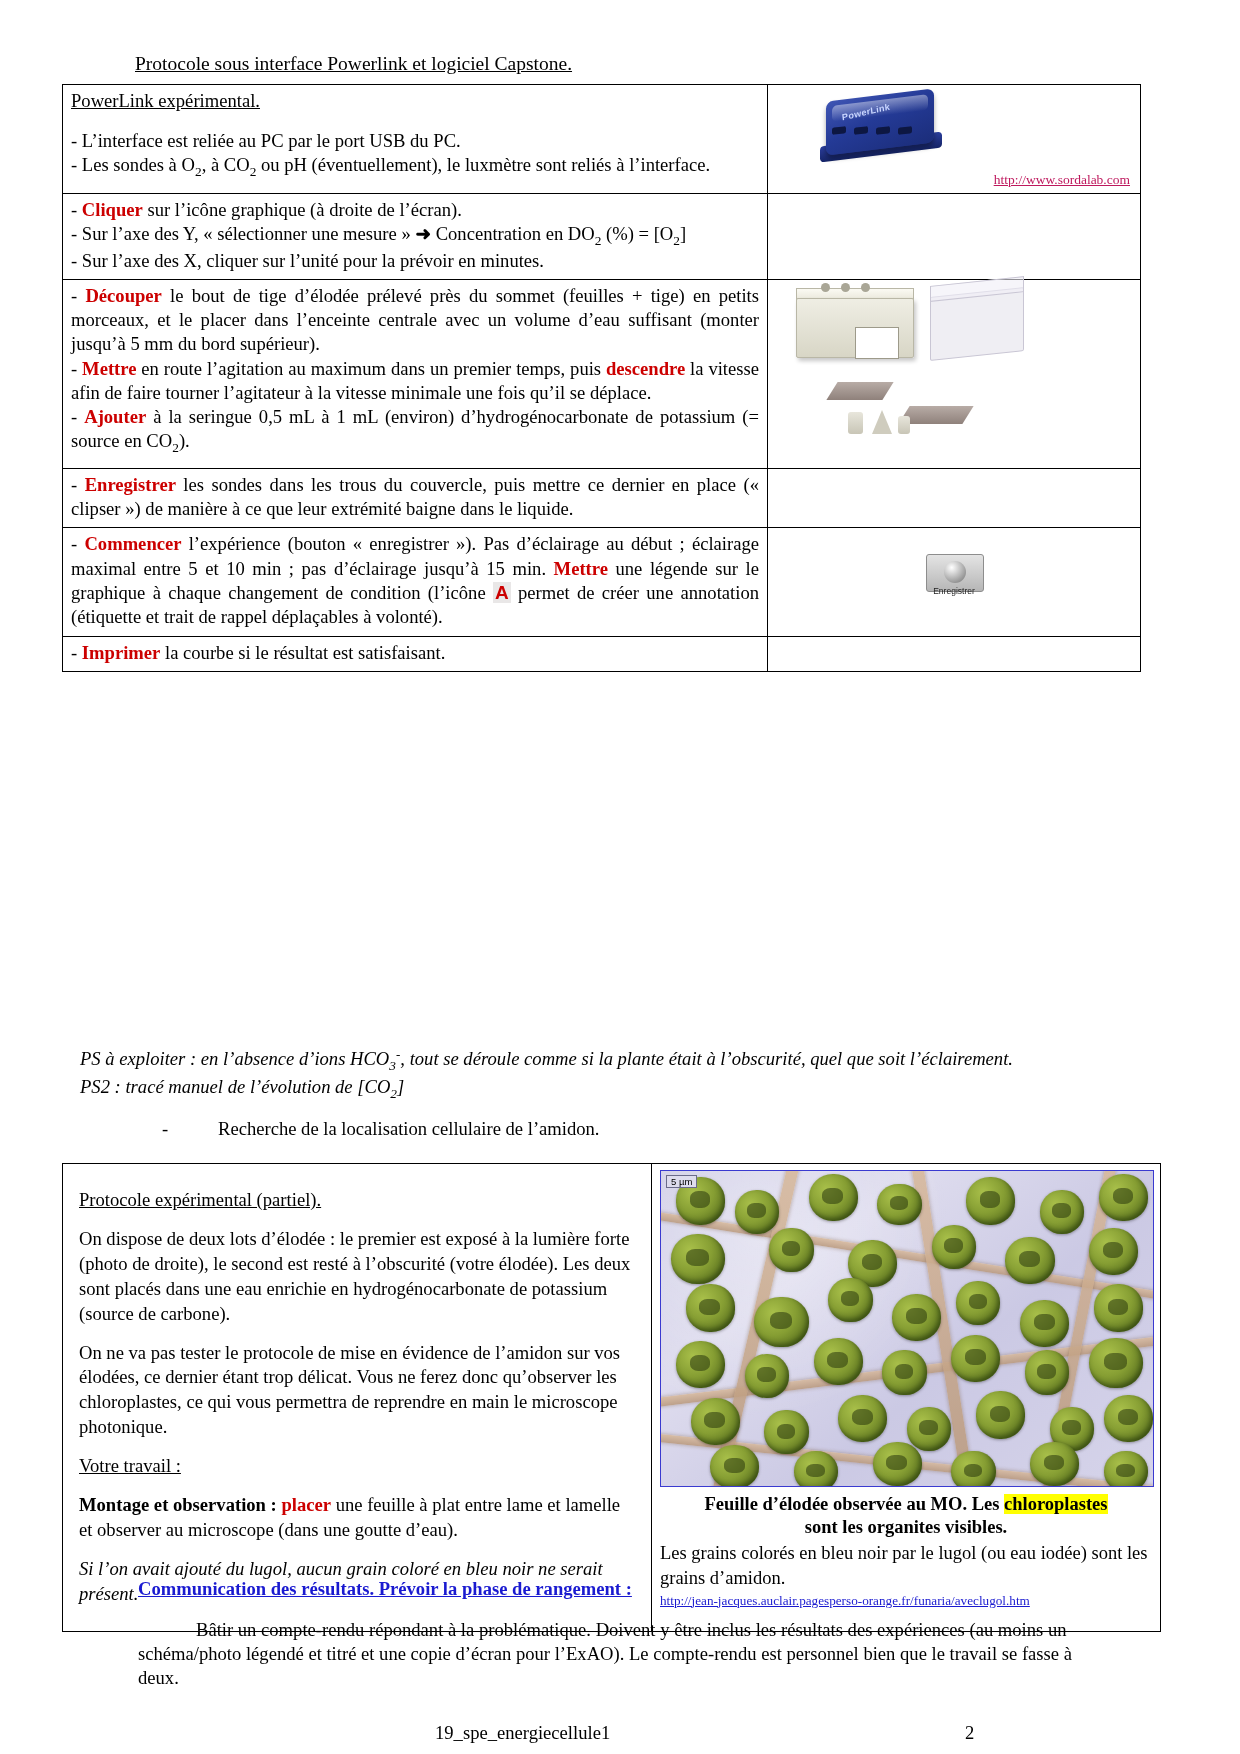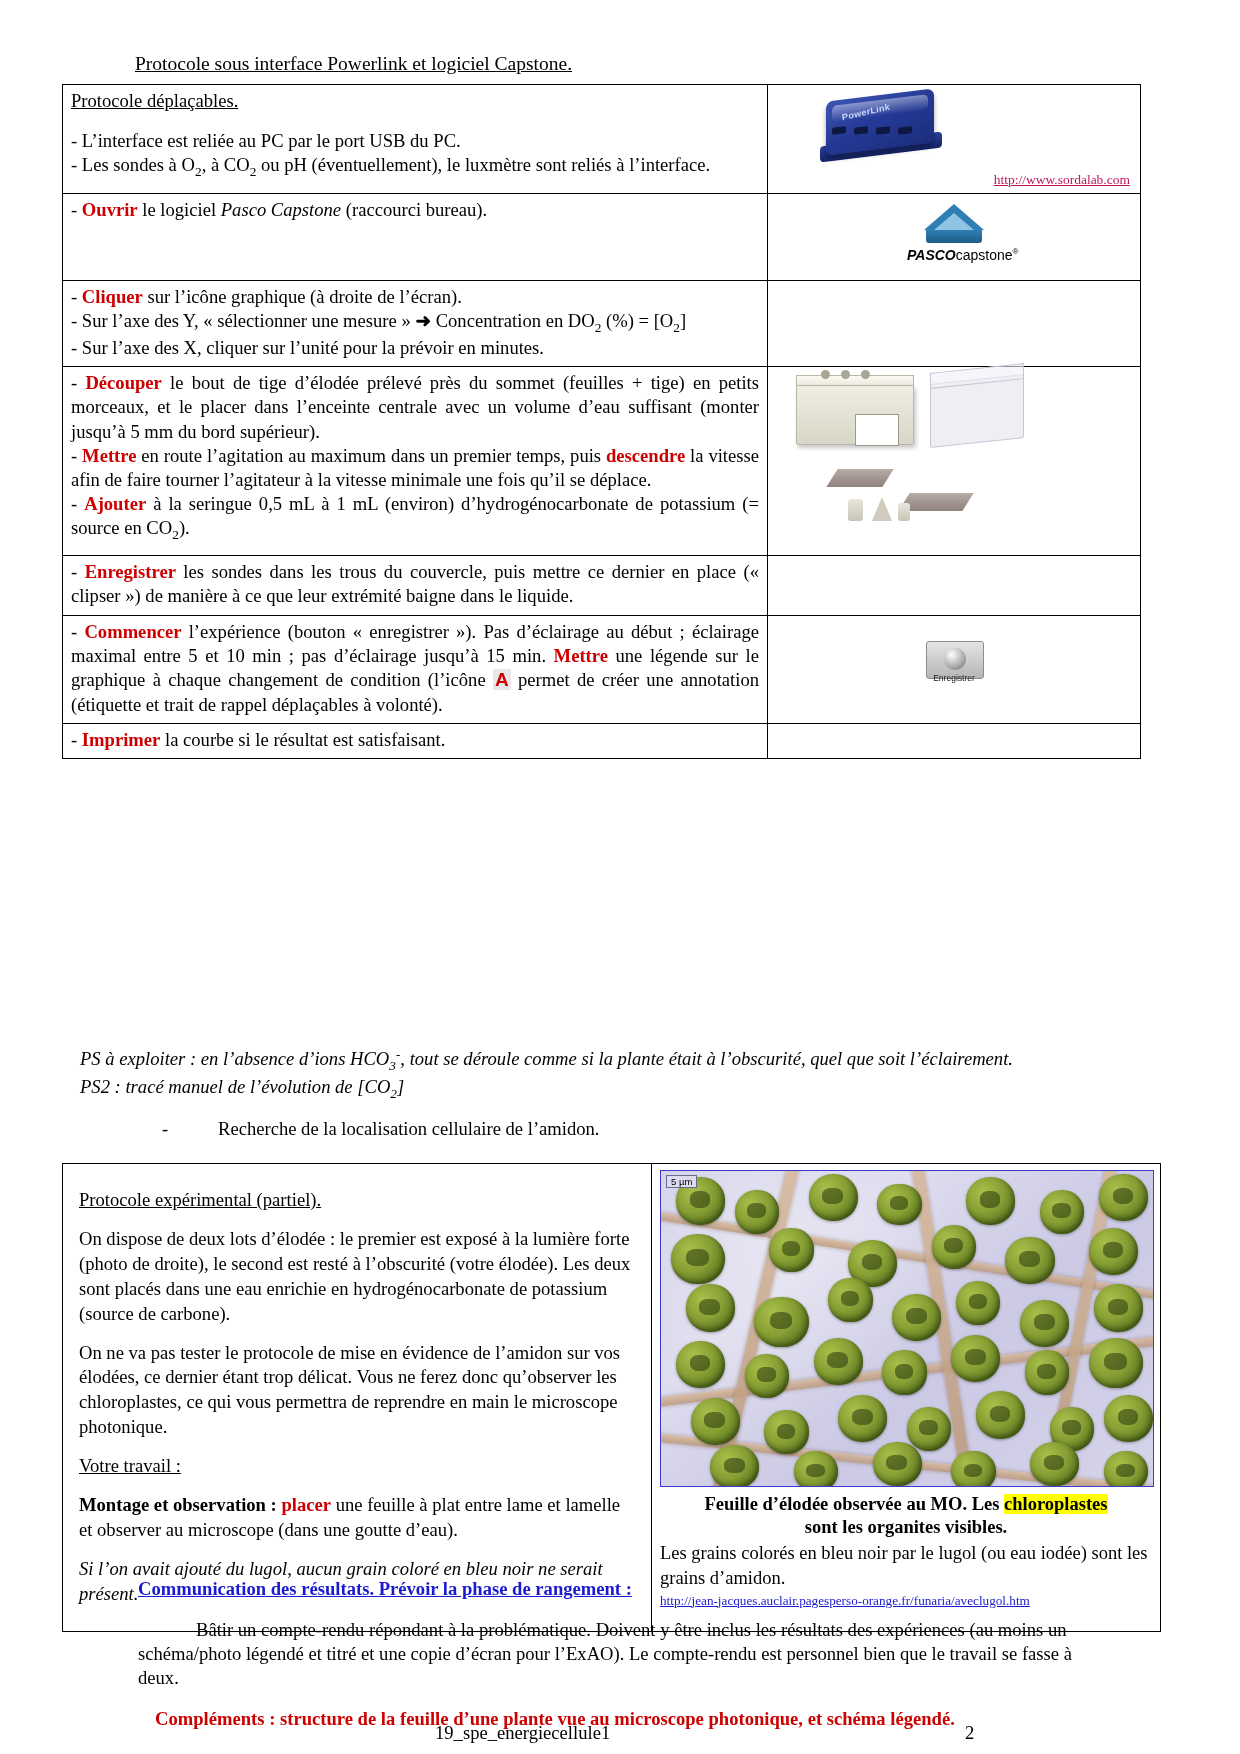--- a/index.html
+++ b/index.html
@@ -306,58 +306,39 @@
 
 <div class="page">
 
   <div class="doc-title"><span>Protocole sous interface Powerlink et logiciel Capstone.</span></div>
 
   <table class="t1">
       <tbody>
 
     <tr>
       <td class="txt">
-        <div class="underline">Protocole déplaçables.</div>
+        <div class="underline">PowerLink expérimental.</div>
         <div style="height:16px"></div>
         <div>- L’interface est reliée au PC par le port USB du PC.</div>
         <div>- Les sondes à O<sub>2</sub>, à CO<sub>2</sub> ou pH (éventuellement), le luxmètre sont reliés à l’interface.</div>
       </td>
       <td class="fig">
         <div class="fig-powerlink">
           <div class="pl-base"></div>
           <div class="pl-box"></div>
           <div class="pl-logo">PowerLink</div>
           <div class="pl-port" style="left:60px"></div>
           <div class="pl-port" style="left:82px"></div>
           <div class="pl-port" style="left:104px"></div>
           <div class="pl-port" style="left:126px"></div>
         </div>
         <a class="url-blue" href="#">http://www.sordalab.com</a>
       </td>
     </tr>
 
-    <tr>
-      <td class="txt">
-        - <span class="red">Ouvrir</span>
-        le logiciel <span class="ital">Pasco Capstone</span> (raccourci bureau).
-        <div style="height:52px"></div>
-      </td>
-      <td class="fig">
-        <div class="fig-pasco">
-          <div class="cap-ico">
-            <div class="cap-roof"></div>
-            <div class="cap-roof2"></div>
-            <div class="cap-body"></div>
-          </div>
-          <div class="cap-text">
-            <b>PASCO</b><span>capstone</span><sup style="font-size:8px">®</sup>
-          </div>
-        </div>
-      </td>
-    </tr>
 
     <tr>
       <td class="txt">
         <div>- <span class="red">Cliquer</span> sur l’icône graphique (à droite de l’écran).</div>
         <div>- Sur l’axe des Y, « sélectionner une mesure » <span class="arrow">➜</span> Concentration en DO<sub>2</sub> (%) = [O<sub>2</sub>]</div>
         <div>- Sur l’axe des X, cliquer sur l’unité pour la prévoir en minutes.</div>
       </td>
       <td class="fig"></td>
     </tr>
 
@@ -513,21 +494,20 @@
     </tr>
   </tbody>
     </table>
 
   <div class="comm-head">Communication des résultats. Prévoir la phase de rangement :</div>
 
   <div class="para1">
     <span class="ind"></span><span>Bâtir un compte-rendu répondant à la problématique. Doivent y être inclus les résultats des expériences (au moins un schéma/photo légendé et titré et une copie d’écran pour l’ExAO). Le compte-rendu est personnel bien que le travail se fasse à deux.</span>
   </div>
 
-  <div class="compl">Compléments : structure de la feuille d’une plante vue au microscope photonique, et schéma légendé.</div>
 
   <div class="para2">-&gt; Cet aspect sera vu dans le tronc commun, thème « la vie fixée ».</div>
 
   <div class="footer">
     <span class="fname">19_spe_energiecellule1</span>
     <span class="pnum">2</span>
   </div>
 
 </div>
 

